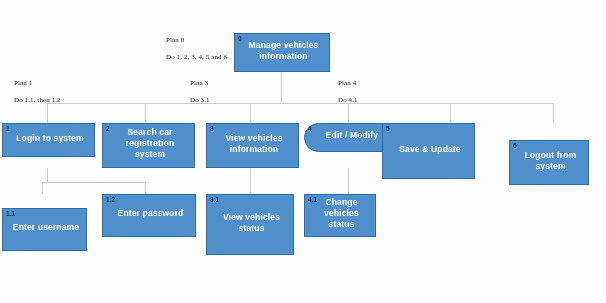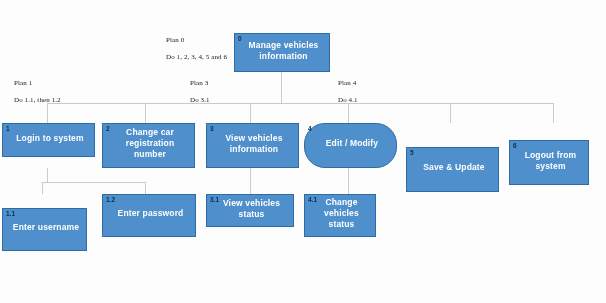--- a/index.html
+++ b/index.html
@@ -115,54 +115,54 @@
     <span class="label">Manage vehicles information</span>
   </div>
 
   <div class="node" style="left:2px; top:123px; width:93px; height:34px;">
     <span class="idx">1</span>
     <span class="label">Login to system</span>
   </div>
 
   <div class="node" style="left:102px; top:123px; width:93px; height:45px;">
     <span class="idx">2</span>
-    <span class="label">Change car registration number</span>
+    <span class="label">Search car registration system</span>
   </div>
 
   <div class="node" style="left:206px; top:123px; width:93px; height:45px;">
     <span class="idx">3</span>
     <span class="label">View vehicles information</span>
   </div>
 
-  <div class="node" style="left:304px; top:123px; width:93px; height:45px;border-radius:21px;">
+  <div class="node" style="left:304px; top:123px; width:93px; height:29px;border-radius:21px;">
     <span class="idx">4</span>
     <span class="label">Edit / Modify</span>
   </div>
 
-  <div class="node" style="left:406px; top:123px; width:93px; height:45px;margin-top:24px;">
+  <div class="node" style="left:382px; top:123px; width:93px; height:56px;">
     <span class="idx">5</span>
     <span class="label">Save &amp; Update</span>
   </div>
 
   <div class="node" style="left:509px; top:140px; width:80px; height:45px;">
     <span class="idx">6</span>
     <span class="label">Logout from system</span>
   </div>
 
   <div class="node" style="left:2px; top:208px; width:85px; height:43px;">
     <span class="idx">1.1</span>
     <span class="label">Enter username</span>
   </div>
 
   <div class="node" style="left:102px; top:194px; width:94px; height:43px;">
     <span class="idx">1.2</span>
     <span class="label">Enter password</span>
   </div>
 
-  <div class="node" style="left:206px; top:194px; width:88px; height:33px;">
+  <div class="node" style="left:206px; top:194px; width:88px; height:61px;">
     <span class="idx">3.1</span>
     <span class="label">View vehicles status</span>
   </div>
 
   <div class="node" style="left:304px; top:194px; width:72px; height:43px;">
     <span class="idx">4.1</span>
     <span class="label">Change vehicles status</span>
   </div>
 
 </div>

